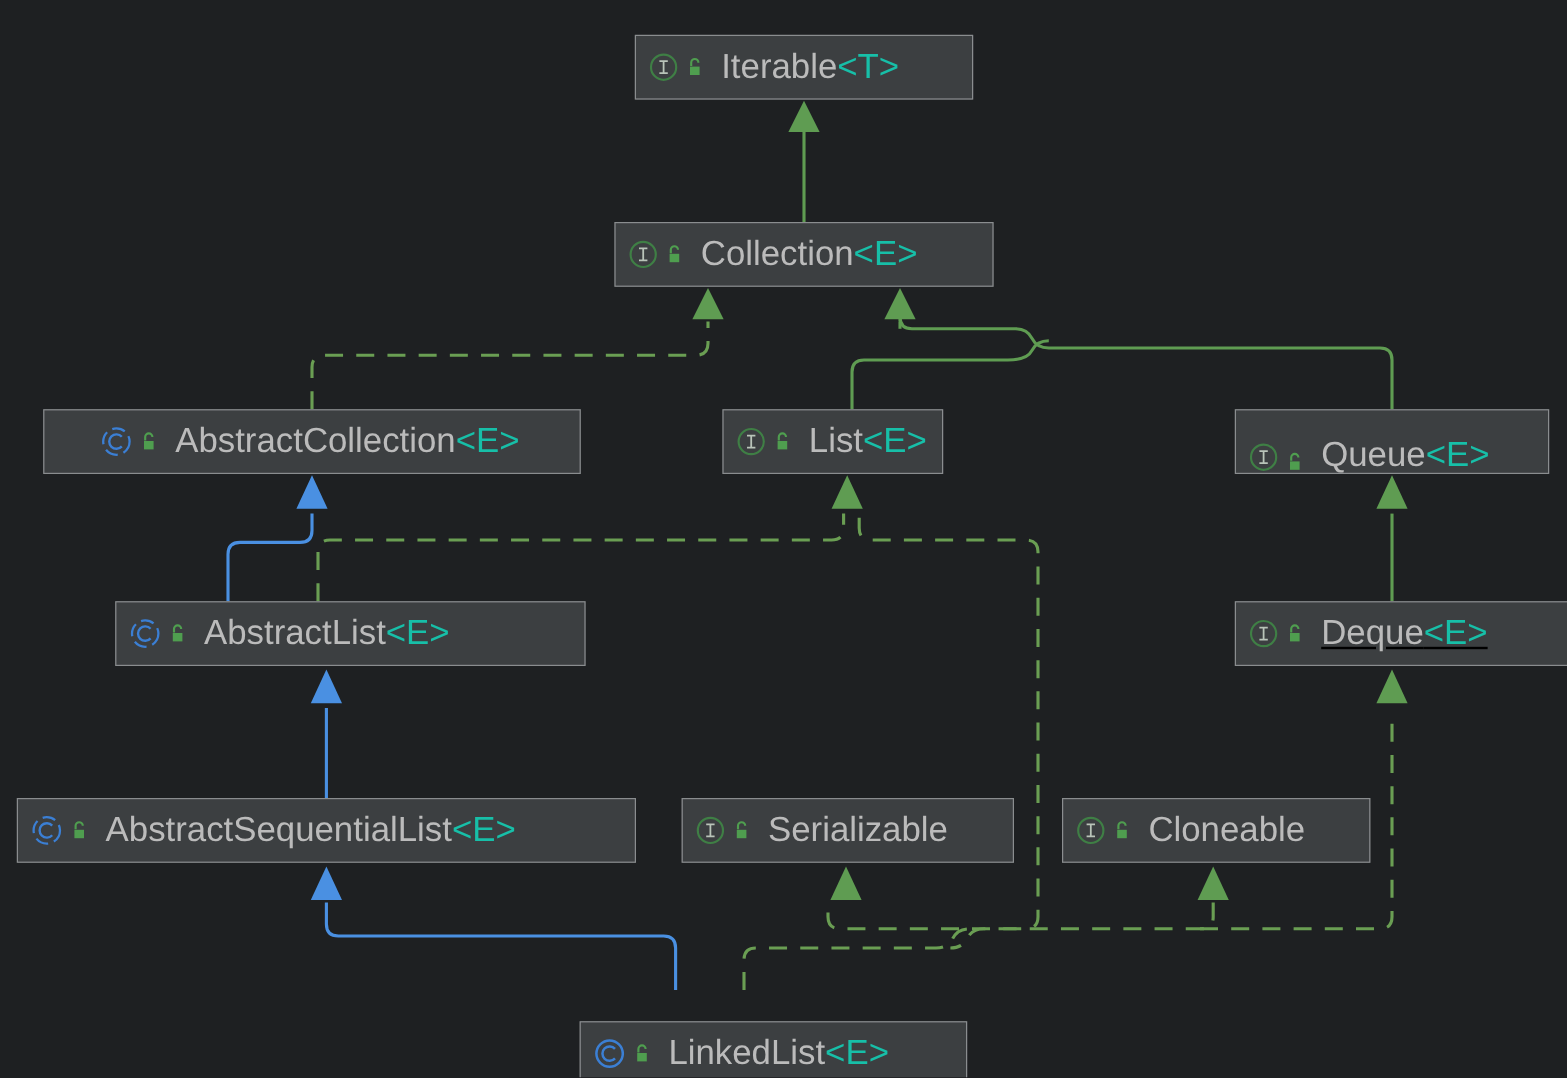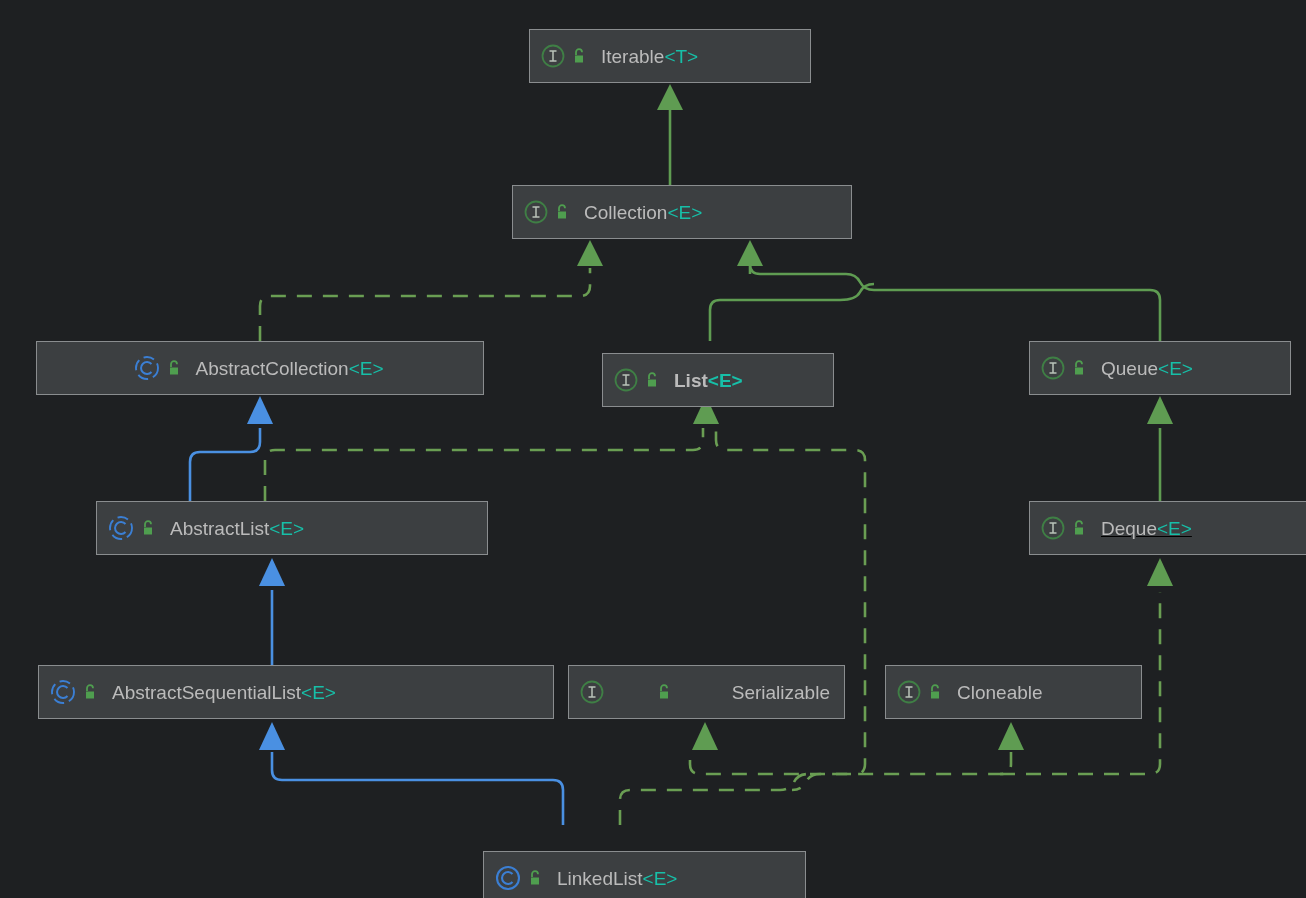--- a/index.html
+++ b/index.html
@@ -22,21 +22,21 @@
     background: #3c3f41;
     border: 1px solid #8a8d8f;
     height: 54px;
     padding: 0 14px 0 10px;
     white-space: nowrap;
   }
   .node .glyph { flex: 0 0 auto; display: flex; align-items: center; }
   .node .lock { flex: 0 0 auto; margin-left: 5px; display: flex; align-items: center; }
   .node .label {
     margin-left: 14px;
-    font-size: 19px;
+    font-size: 29px;
     color: #bbbbbb;
     letter-spacing: 0px;
     line-height: 1;
   }
   .node .label .gen { color: #17bfa8; }
 </style>
 </head>
 <body>
 
 <div id="stage">
@@ -102,21 +102,21 @@
     </span>
     <span class="lock">
       <svg width="16" height="18" viewBox="0 0 16 18">
         <path d="M5 8 V5.2 A3 3 0 0 1 11 5.2" fill="none" stroke="#4f9e4f" stroke-width="1.8"></path>
         <rect x="4" y="8.5" width="8" height="7" fill="#4f9e4f"></rect>
       </svg>
     </span>
     <span class="label"><span>Iterable</span><span class="gen">&lt;T&gt;</span></span>
   </div>
 
-  <div class="node" style="left:512px; top:185px; width:340px;">
+  <div class="node" style="left:512px; top:185px; width:316px;">
     <span class="glyph">
       <svg width="26" height="26" viewBox="0 0 26 26">
         <circle cx="13" cy="13" r="10.5" fill="none" stroke="#3f7f45" stroke-width="1.8"></circle>
         <path d="M9.5 8 h7 M13 8 v10 M9.5 18 h7" stroke="#b9c4b9" stroke-width="1.5" fill="none"></path>
       </svg>
     </span>
     <span class="lock">
       <svg width="16" height="18" viewBox="0 0 16 18">
         <path d="M5 8 V5.2 A3 3 0 0 1 11 5.2" fill="none" stroke="#4f9e4f" stroke-width="1.8"></path>
         <rect x="4" y="8.5" width="8" height="7" fill="#4f9e4f"></rect>
@@ -134,37 +134,37 @@
     </span>
     <span class="lock">
       <svg width="16" height="18" viewBox="0 0 16 18">
         <path d="M5 8 V5.2 A3 3 0 0 1 11 5.2" fill="none" stroke="#4f9e4f" stroke-width="1.8"></path>
         <rect x="4" y="8.5" width="8" height="7" fill="#4f9e4f"></rect>
       </svg>
     </span>
     <span class="label"><span>AbstractCollection</span><span class="gen">&lt;E&gt;</span></span>
   </div>
 
-  <div class="node" style="left:602px; top:353px; width:232px;font-weight:bold;">
+  <div class="node" style="left:602px; top:341px; width:184px;">
     <span class="glyph">
       <svg width="26" height="26" viewBox="0 0 26 26">
         <circle cx="13" cy="13" r="10.5" fill="none" stroke="#3f7f45" stroke-width="1.8"></circle>
         <path d="M9.5 8 h7 M13 8 v10 M9.5 18 h7" stroke="#b9c4b9" stroke-width="1.5" fill="none"></path>
       </svg>
     </span>
     <span class="lock">
       <svg width="16" height="18" viewBox="0 0 16 18">
         <path d="M5 8 V5.2 A3 3 0 0 1 11 5.2" fill="none" stroke="#4f9e4f" stroke-width="1.8"></path>
         <rect x="4" y="8.5" width="8" height="7" fill="#4f9e4f"></rect>
       </svg>
     </span>
     <span class="label"><span>List</span><span class="gen">&lt;E&gt;</span></span>
   </div>
 
-  <div class="node" style="left:1029px; top:341px; width:262px;">
+  <div class="node" style="left:1029px; top:341px; width:262px;align-items:flex-end;">
     <span class="glyph">
       <svg width="26" height="26" viewBox="0 0 26 26">
         <circle cx="13" cy="13" r="10.5" fill="none" stroke="#3f7f45" stroke-width="1.8"></circle>
         <path d="M9.5 8 h7 M13 8 v10 M9.5 18 h7" stroke="#b9c4b9" stroke-width="1.5" fill="none"></path>
       </svg>
     </span>
     <span class="lock">
       <svg width="16" height="18" viewBox="0 0 16 18">
         <path d="M5 8 V5.2 A3 3 0 0 1 11 5.2" fill="none" stroke="#4f9e4f" stroke-width="1.8"></path>
         <rect x="4" y="8.5" width="8" height="7" fill="#4f9e4f"></rect>
@@ -198,37 +198,37 @@
     </span>
     <span class="lock">
       <svg width="16" height="18" viewBox="0 0 16 18">
         <path d="M5 8 V5.2 A3 3 0 0 1 11 5.2" fill="none" stroke="#4f9e4f" stroke-width="1.8"></path>
         <rect x="4" y="8.5" width="8" height="7" fill="#4f9e4f"></rect>
       </svg>
     </span>
     <span class="label"><span>Deque</span><span class="gen">&lt;E&gt;</span></span>
   </div>
 
-  <div class="node" style="left:14px; top:665px; width:516px;margin-left:24px;">
+  <div class="node" style="left:14px; top:665px; width:516px;">
     <span class="glyph">
       <svg width="28" height="28" viewBox="0 0 28 28">
         <circle cx="14" cy="14" r="11" fill="none" stroke="#3b7fd4" stroke-width="1.9" stroke-dasharray="11,5"></circle>
         <path d="M18.5 10 A6 6 0 1 0 18.5 18" fill="none" stroke="#3b7fd4" stroke-width="2"></path>
       </svg>
     </span>
     <span class="lock">
       <svg width="16" height="18" viewBox="0 0 16 18">
         <path d="M5 8 V5.2 A3 3 0 0 1 11 5.2" fill="none" stroke="#4f9e4f" stroke-width="1.8"></path>
         <rect x="4" y="8.5" width="8" height="7" fill="#4f9e4f"></rect>
       </svg>
     </span>
     <span class="label"><span>AbstractSequentialList</span><span class="gen">&lt;E&gt;</span></span>
   </div>
 
-  <div class="node" style="left:568px; top:665px; width:277px;justify-content:space-between;">
+  <div class="node" style="left:568px; top:665px; width:277px;">
     <span class="glyph">
       <svg width="26" height="26" viewBox="0 0 26 26">
         <circle cx="13" cy="13" r="10.5" fill="none" stroke="#3f7f45" stroke-width="1.8"></circle>
         <path d="M9.5 8 h7 M13 8 v10 M9.5 18 h7" stroke="#b9c4b9" stroke-width="1.5" fill="none"></path>
       </svg>
     </span>
     <span class="lock">
       <svg width="16" height="18" viewBox="0 0 16 18">
         <path d="M5 8 V5.2 A3 3 0 0 1 11 5.2" fill="none" stroke="#4f9e4f" stroke-width="1.8"></path>
         <rect x="4" y="8.5" width="8" height="7" fill="#4f9e4f"></rect>

